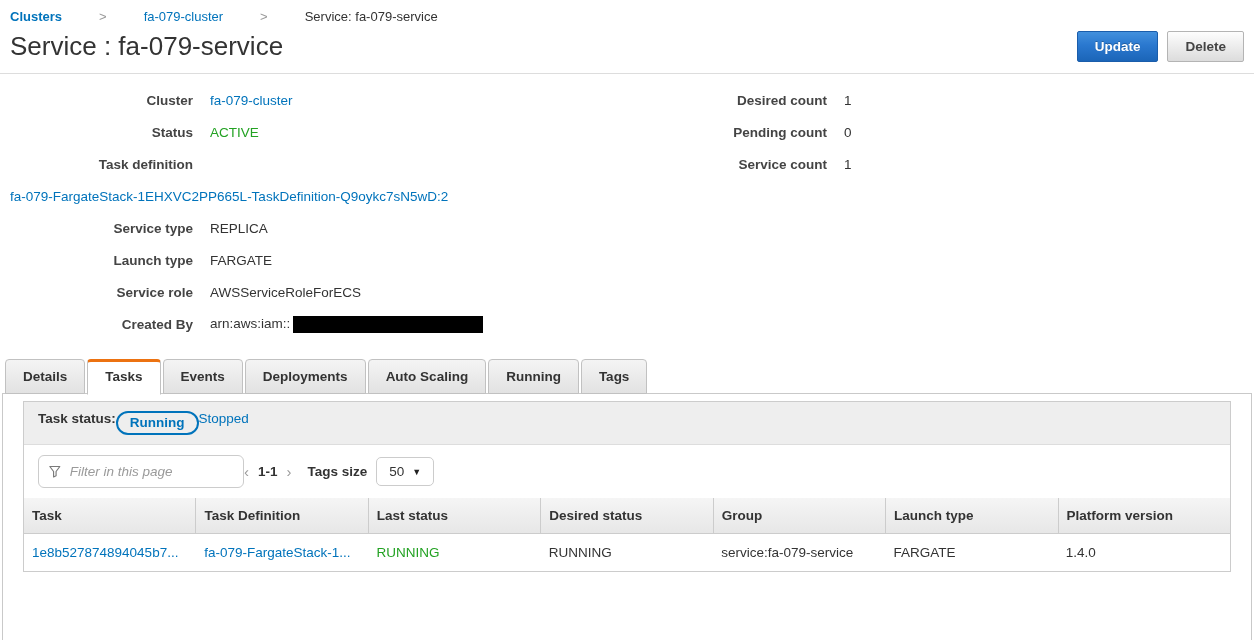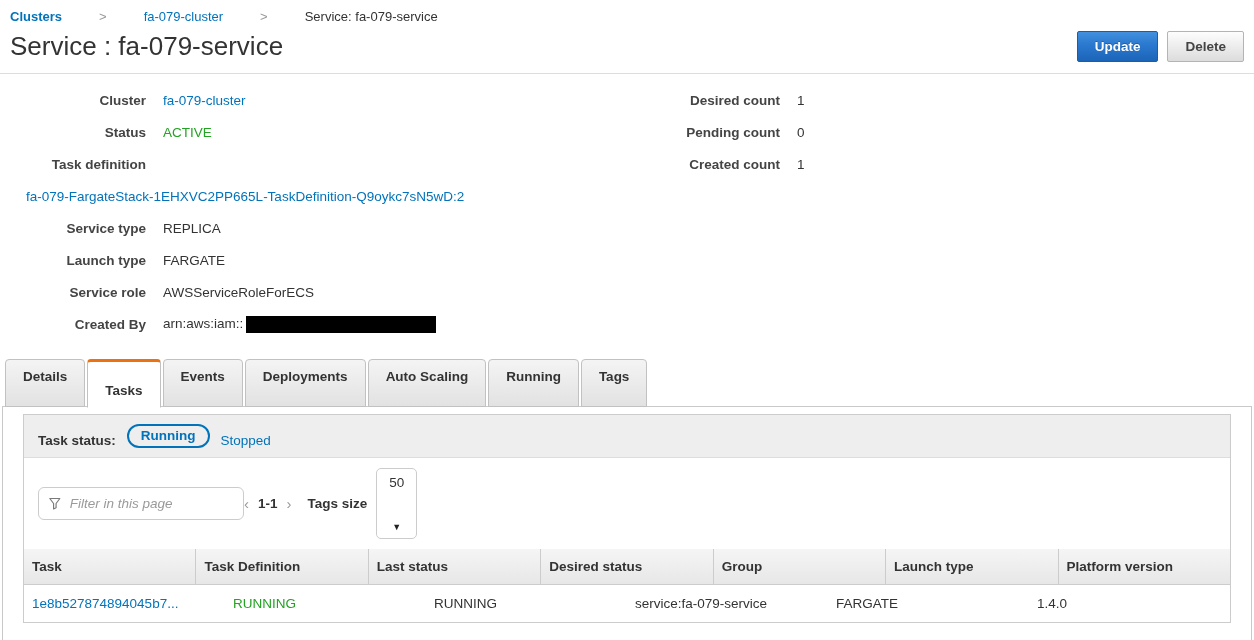--- a/index.html
+++ b/index.html
@@ -22,61 +22,61 @@
   
   .title-row { display:flex; align-items:center; justify-content:space-between; padding:3px 10px 11px; border-bottom:1px solid #ddd; }
   .page-title { font-size:26px; font-weight:400; color:#333; }
   .btns { display:flex; gap:9px; padding-right:0; }
   .btn { font-size:13.5px; font-weight:bold; padding:7px 17px; border-radius:2px; cursor:pointer; }
   .btn-primary { color:#fff; background:linear-gradient(#4290dd,#2a78cf 45%,#1b65b8); border:1px solid #1a5dab; text-shadow:0 -1px 0 rgba(0,0,0,.25); }
   .btn-default { color:#444; background:linear-gradient(#fdfdfd,#dcdcdc); border:1px solid #b4b4b4; }
 
   
   .details { position:relative; padding-top:10px; }
-  .d-row { display:flex; align-items:center; height:32px; }
+  .d-row { display:flex; align-items:center; height:32px;margin-left:47px; }
   .d-label { width:146px; flex:none; text-align:right; font-weight:bold; color:#444; }
   .d-value { margin-left:17px; }
   .green { color:#23a223; }
-  .taskdef-row { height:32px; display:flex; align-items:center; padding-left:26px; }
+  .taskdef-row { height:32px; display:flex; align-items:center; padding-left:10px; }
   .right-col { position:absolute; top:10px; left:630px; }
   .right-col .d-label { width:150px; }
   .redacted { display:inline-block; width:190px; height:17px; background:#000; vertical-align:middle; margin-left:3px; }
 
   
   .tabs-area { margin-top:19px; padding:0 2px; }
   .tabs { display:flex; padding-left:3px; position:relative; z-index:2; }
   .tab { margin-right:2px; padding:9px 17px 9px; background:linear-gradient(#f4f4f4,#e2e2e2); border:1px solid #c1c1c1; border-radius:4px 4px 0 0; font-weight:bold; color:#333; cursor:pointer; }
-  .tab.active { background:#fff; border-top:3px solid #ec7211; border-bottom:1px solid #fff; padding-top:21px; margin-bottom:-1px; }
+  .tab.active { background:#fff; border-top:3px solid #ec7211; border-bottom:1px solid #fff; padding-top:7px; margin-bottom:-1px; }
   .panel { border:1px solid #c9c9c9; background:#fff; min-height:251px; margin-top:-1px; position:relative; z-index:1; }
 
   
   .panel-top { display:flex; justify-content:flex-end; align-items:center; gap:13px; padding:13px 20px 7px; }
   .last-updated { color:#9a9a9a; font-size:14px; }
   .icon-group { display:flex; border:1px solid #b0b0b0; border-radius:4px; background:linear-gradient(#fbfbfb,#dfdfdf); overflow:hidden; }
   .icon-btn { padding:6px 14px; cursor:pointer; display:flex; align-items:center; }
   .icon-btn + .icon-btn { border-left:1px solid #b9b9b9; }
   .refresh-glyph { font-family:"DejaVu Sans",sans-serif; font-weight:bold; font-size:15px; color:#2e2e2e; line-height:1; }
   .help-circle { width:16px; height:16px; border-radius:50%; background:#333; color:#fff; font-size:11px; font-weight:bold; display:flex; align-items:center; justify-content:center; font-family:"DejaVu Sans",sans-serif; }
 
   
   .table-wrap { margin:7px 20px 20px; border:1px solid #ccc; }
-  .status-bar { background:#eee; border-bottom:1px solid #ddd; padding:9px 14px; display:flex; align-items:flex-end; gap:11px; }
+  .status-bar { background:#eee; border-bottom:1px solid #ddd; padding:9px 14px; display:flex; align-items:flex-start; }
   .status-label { font-weight:bold; }
   .pill { border:2px solid #0073bb; color:#0073bb; font-weight:bold; padding:2px 12px 3px; border-radius:14px; cursor:pointer; }
 
   .filter-row { display:flex; align-items:center; justify-content:flex-start; padding:10px 14px; }
   .filter-box { display:flex; align-items:center; width:206px; border:1px solid #ccc; border-radius:6px; padding:7px 10px; gap:7px; background:#fff; }
   .filter-box input { border:none; outline:none; font-size:13.5px; width:100%; color:#333; font-family:inherit; background:transparent; }
   .filter-box input::placeholder { color:#9a9a9a; font-style:italic; }
 
   .pager { display:flex; align-items:center; gap:9px; }
   .pg-arrow { color:#9a9a9a; font-size:15px; cursor:pointer; line-height:1; }
   .pg-range { font-weight:bold; }
   .pg-label { font-weight:bold; margin-left:7px; }
-  .pg-select { display:flex; align-items:center; gap:32px; border:1px solid #ccc; border-radius:5px; padding:6px 12px; cursor:pointer; background:#fff;flex-direction:column; }
+  .pg-select { display:flex; align-items:center; gap:8px; border:1px solid #ccc; border-radius:5px; padding:6px 12px; cursor:pointer; background:#fff; }
   .caret { font-size:9px; color:#222; }
 
   .grid-header { display:flex; border-bottom:1px solid #ccc; }
   .gh-cell { flex:1; padding:10px 8px; font-weight:bold; color:#333; background:linear-gradient(#f5f5f5,#e7e7e7); }
   .gh-cell + .gh-cell { border-left:1px solid #ccc; }
   .grid-row { display:flex; background:#fff; }
   .gr-cell { flex:1; padding:11px 8px; }
 </style>
 </head>
 <body>
@@ -132,21 +132,21 @@
   <div class="right-col">
     <div class="d-row">
       <span class="d-label">Desired count</span>
       <span class="d-value">1</span>
     </div>
     <div class="d-row">
       <span class="d-label">Pending count</span>
       <span class="d-value">0</span>
     </div>
     <div class="d-row">
-      <span class="d-label">Created count</span>
+      <span class="d-label">Service count</span>
       <span class="d-value">1</span>
     </div>
   </div>
 </div>
 
 <div class="tabs-area">
   <div class="tabs">
     <div class="tab">Details</div>
     <div class="tab active">Tasks</div>
     <div class="tab">Events</div>
@@ -189,20 +189,21 @@
         <div class="gh-cell">Task Definition</div>
         <div class="gh-cell">Last status</div>
         <div class="gh-cell">Desired status</div>
         <div class="gh-cell">Group</div>
         <div class="gh-cell">Launch type</div>
         <div class="gh-cell">Platform version</div>
       </div>
 
       <div class="grid-row">
         <div class="gr-cell link">1e8b527874894045b7...</div>
+        <div class="gr-cell link">fa-079-FargateStack-1...</div>
         <div class="gr-cell green">RUNNING</div>
         <div class="gr-cell">RUNNING</div>
         <div class="gr-cell">service:fa-079-service</div>
         <div class="gr-cell">FARGATE</div>
         <div class="gr-cell">1.4.0</div>
       </div>
     </div>
   </div>
 </div>
 

